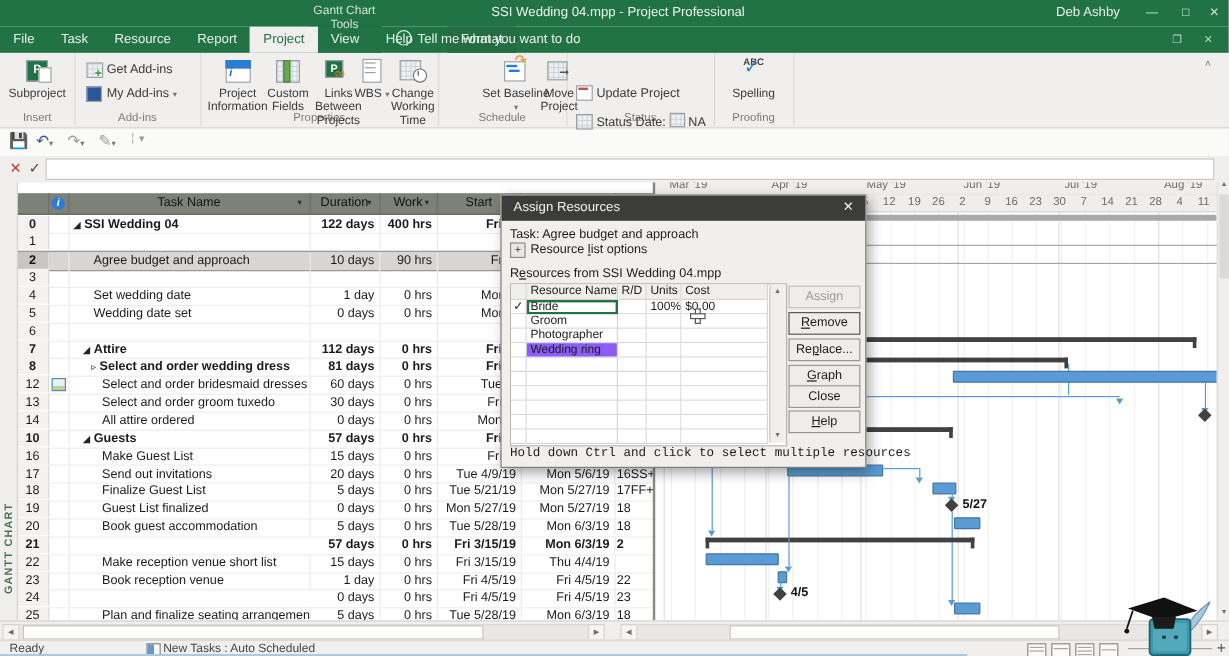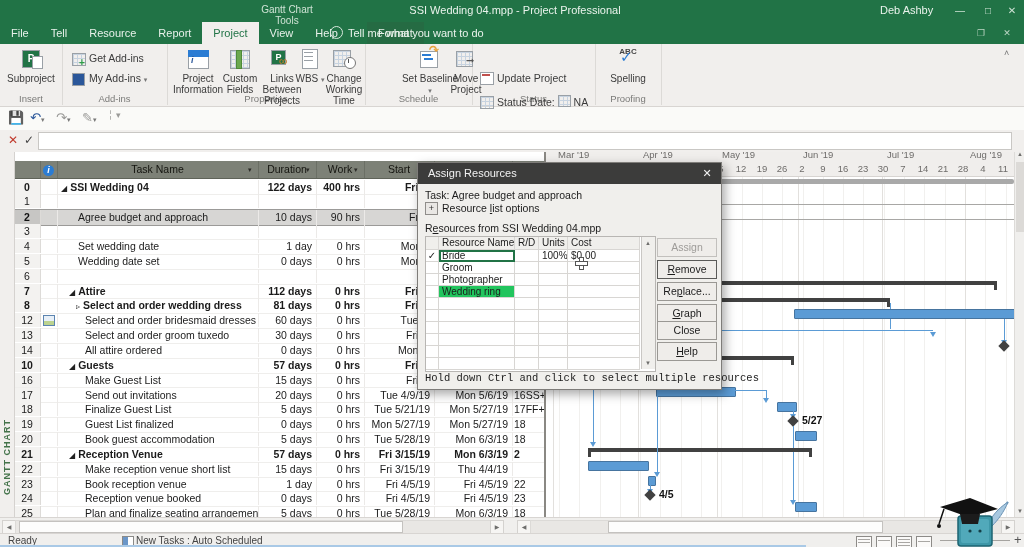--- a/index.html
+++ b/index.html
@@ -138,21 +138,21 @@
   <div class="abs" id="ctx-label">Gantt Chart Tools</div>
   <div class="abs" id="app-title">SSI Wedding 04.mpp  -  Project Professional</div>
   <div class="abs" id="user-name">Deb Ashby</div>
   <div class="abs win-btn" style="left:948px;">—</div>
   <div class="abs win-btn" style="left:976px;">□</div>
   <div class="abs win-btn" style="left:1000px;">✕</div>
 </div>
 
 <div class="abs" id="tabsrow">
     <div class="rtab">File</div>
-    <div class="rtab">Tell</div>
+    <div class="rtab">Task</div>
     <div class="rtab">Resource</div>
     <div class="rtab">Report</div>
     <div class="rtab active">Project</div>
     <div class="rtab">View</div>
     <div class="rtab">Help</div>
     <div class="rtab ctx" style="margin-left: 18px;">Format</div>
     <div id="tellme"><span class="bulb"></span>Tell me what you want to do</div>
   </div>
 <div class="abs doc-btn" style="left:972px;">❐</div>
 <div class="abs doc-btn" style="left:998px;">✕</div>
@@ -425,21 +425,20 @@
         <div class="cell cname"><span style="display:inline-block;width:28px"></span>Book guest accommodation</div>
         <div class="cell cdur">5 days</div>
         <div class="cell cwork">0 hrs</div>
         <div class="cell cstart">Tue 5/28/19</div>
         <div class="cell cfin">Mon 6/3/19</div>
         <div class="cell cpred">18</div>
       </div>
       <div class="trow sum" style="top: 294.9px;">
         <div class="cell cnum">21</div>
         <div class="cell cind"></div>
-        <div class="cell cname"><span class="twisty" style="margin-left:12px">◢</span>Reception Venue</div>
         <div class="cell cdur">57 days</div>
         <div class="cell cwork">0 hrs</div>
         <div class="cell cstart">Fri 3/15/19</div>
         <div class="cell cfin">Mon 6/3/19</div>
         <div class="cell cpred">2</div>
       </div>
       <div class="trow" style="top: 309.75px;">
         <div class="cell cnum">22</div>
         <div class="cell cind"></div>
         <div class="cell cname"><span style="display:inline-block;width:28px"></span>Make reception venue short list</div>
@@ -455,21 +454,20 @@
         <div class="cell cname"><span style="display:inline-block;width:28px"></span>Book reception venue</div>
         <div class="cell cdur">1 day</div>
         <div class="cell cwork">0 hrs</div>
         <div class="cell cstart">Fri 4/5/19</div>
         <div class="cell cfin">Fri 4/5/19</div>
         <div class="cell cpred">22</div>
       </div>
       <div class="trow" style="top: 339.45px;">
         <div class="cell cnum">24</div>
         <div class="cell cind"></div>
-        <div class="cell cname"><span style="display:inline-block;width:28px"></span>Reception venue booked</div>
         <div class="cell cdur">0 days</div>
         <div class="cell cwork">0 hrs</div>
         <div class="cell cstart">Fri 4/5/19</div>
         <div class="cell cfin">Fri 4/5/19</div>
         <div class="cell cpred">23</div>
       </div>
       <div class="trow" style="top: 354.3px;">
         <div class="cell cnum">25</div>
         <div class="cell cind"></div>
         <div class="cell cname"><span style="display:inline-block;width:28px"></span>Plan and finalize seating arrangements</div>
@@ -621,21 +619,21 @@
       <div class="dcell" style="left: 13px; top: 25px; width: 76px; height: 12px; background: rgb(255, 255, 255);">Groom</div>
       <div class="dcell" style="left: 89px; top: 25px; width: 24px; height: 12px; background: rgb(255, 255, 255);"></div>
       <div class="dcell" style="left: 113px; top: 25px; width: 29px; height: 12px; background: rgb(255, 255, 255);"></div>
       <div class="dcell" style="left: 142px; top: 25px; width: 72px; height: 12px; background: rgb(255, 255, 255);"></div>
       <div class="dcell" style="left: 0px; top: 37px; width: 13px; height: 12px; background: rgb(255, 255, 255);"></div>
       <div class="dcell" style="left: 13px; top: 37px; width: 76px; height: 12px; background: rgb(255, 255, 255);">Photographer</div>
       <div class="dcell" style="left: 89px; top: 37px; width: 24px; height: 12px; background: rgb(255, 255, 255);"></div>
       <div class="dcell" style="left: 113px; top: 37px; width: 29px; height: 12px; background: rgb(255, 255, 255);"></div>
       <div class="dcell" style="left: 142px; top: 37px; width: 72px; height: 12px; background: rgb(255, 255, 255);"></div>
       <div class="dcell" style="left: 0px; top: 49px; width: 13px; height: 12px; background: rgb(255, 255, 255);"></div>
-      <div class="dcell" style="left: 13px; top: 49px; width: 76px; height: 12px; background: #22c55e;">Wedding ring</div>
+      <div class="dcell" style="left: 13px; top: 49px; width: 76px; height: 12px; background: #8b5cf6;">Wedding ring</div>
       <div class="dcell" style="left: 89px; top: 49px; width: 24px; height: 12px; background: rgb(255, 255, 255);"></div>
       <div class="dcell" style="left: 113px; top: 49px; width: 29px; height: 12px; background: rgb(255, 255, 255);"></div>
       <div class="dcell" style="left: 142px; top: 49px; width: 72px; height: 12px; background: rgb(255, 255, 255);"></div>
       <div class="dcell" style="left: 0px; top: 61px; width: 13px; height: 12px; background: rgb(255, 255, 255);"></div>
       <div class="dcell" style="left: 13px; top: 61px; width: 76px; height: 12px; background: rgb(255, 255, 255);"></div>
       <div class="dcell" style="left: 89px; top: 61px; width: 24px; height: 12px; background: rgb(255, 255, 255);"></div>
       <div class="dcell" style="left: 113px; top: 61px; width: 29px; height: 12px; background: rgb(255, 255, 255);"></div>
       <div class="dcell" style="left: 142px; top: 61px; width: 72px; height: 12px; background: rgb(255, 255, 255);"></div>
       <div class="dcell" style="left: 0px; top: 73px; width: 13px; height: 12px; background: rgb(255, 255, 255);"></div>
       <div class="dcell" style="left: 13px; top: 73px; width: 76px; height: 12px; background: rgb(255, 255, 255);"></div>

